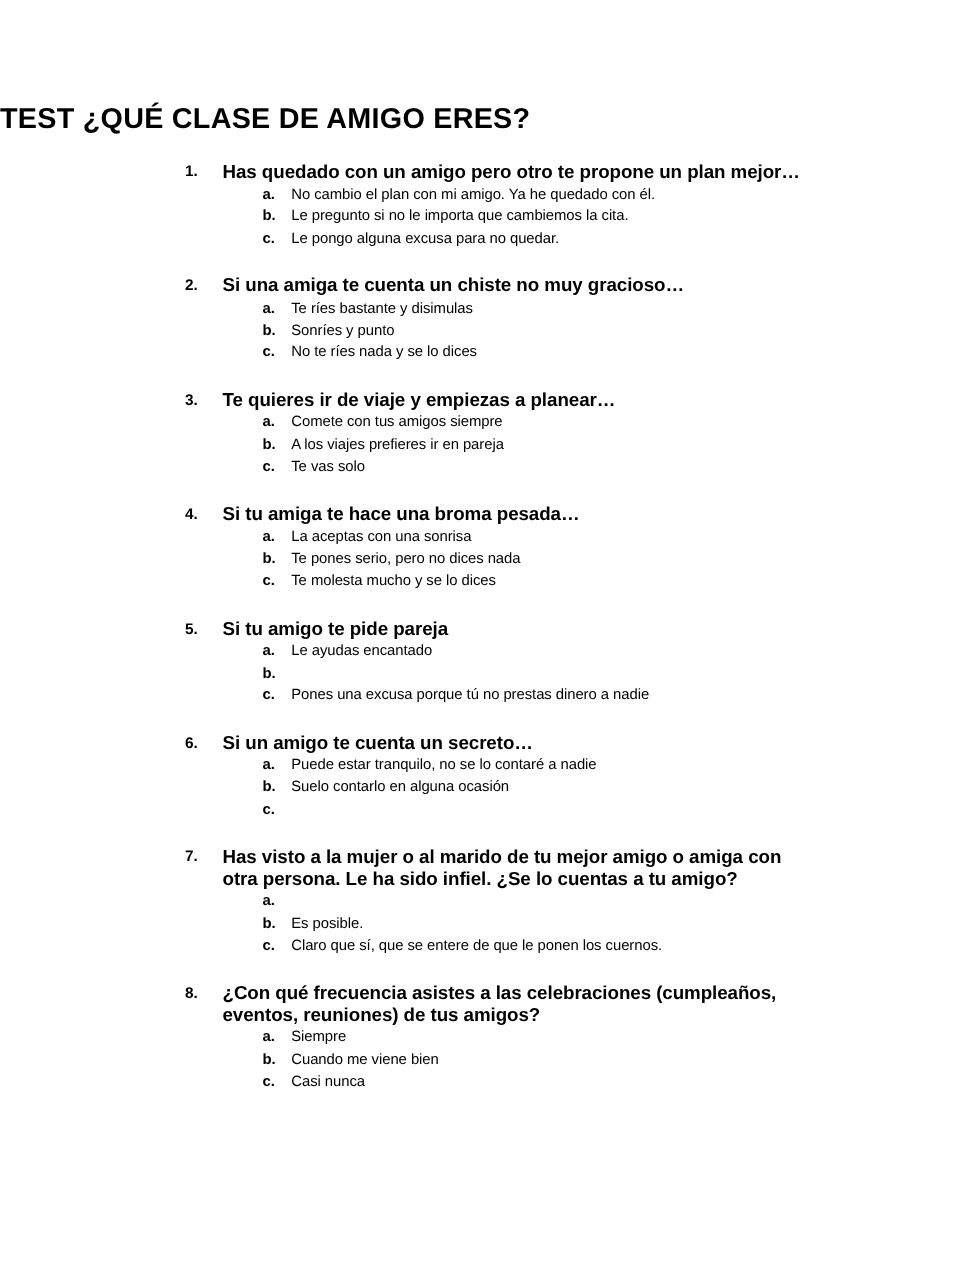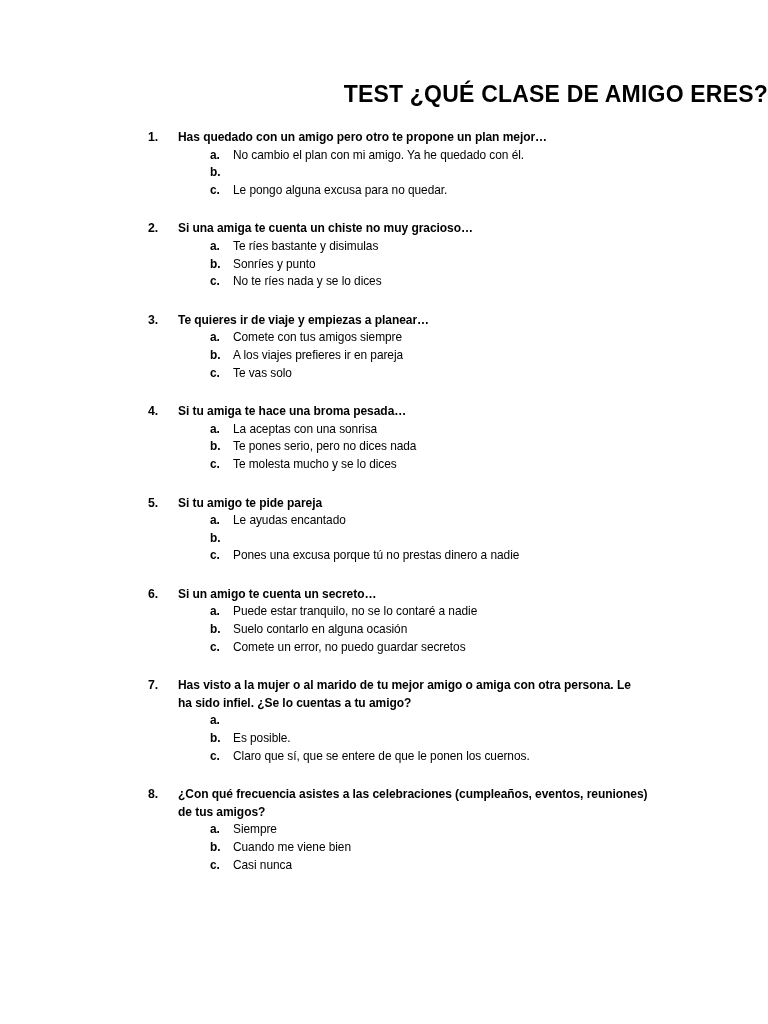--- a/index.html
+++ b/index.html
@@ -26,21 +26,21 @@
     height: 1024px;
     background: #ffffff;
     box-sizing: border-box;
   }
 
   .doc-title {
     position: absolute;
     left: 0;
     top: 80px;
     width: 768px;
-    text-align: right;
+    text-align: left;
     font-family: "Liberation Sans", "DejaVu Sans", sans-serif;
     font-weight: bold;
     font-size: 23px;
     letter-spacing: 0.2px;
     line-height: 28px;
     color: #000000;
   }
 
   .quiz {
     position: absolute;
@@ -67,21 +67,21 @@
     width: 30px;
     flex: 0 0 30px;
     font-weight: bold;
     font-size: 12.3px;
     line-height: 17.6px;
   }
 
   .q-text {
     flex: 1 1 auto;
     font-weight: bold;
-    font-size: 12px;
+    font-size: 15px;
     line-height: 17.6px;
     text-align: left;
   }
 
   .options {
     margin: 0;
     padding: 0;
     list-style: none;
   }
 
@@ -119,20 +119,21 @@
           <span class="q-num">1.</span>
           <span class="q-text">Has quedado con un amigo pero otro te propone un plan mejor…</span>
         </div>
         <ul class="options">
           <li class="option">
             <span class="opt-letter">a.</span>
             <span class="opt-text">No cambio el plan con mi amigo. Ya he quedado con él.</span>
           </li>
           <li class="option">
             <span class="opt-letter">b.</span>
+            <span class="opt-text">Le pregunto si no le importa que cambiemos la cita.</span>
           </li>
           <li class="option">
             <span class="opt-letter">c.</span>
             <span class="opt-text">Le pongo alguna excusa para no quedar.</span>
           </li>
         </ul>
       </div>
       <div class="question-block">
         <div class="q-line">
           <span class="q-num">2.</span>
@@ -221,21 +222,20 @@
           <li class="option">
             <span class="opt-letter">a.</span>
             <span class="opt-text">Puede estar tranquilo, no se lo contaré a nadie</span>
           </li>
           <li class="option">
             <span class="opt-letter">b.</span>
             <span class="opt-text">Suelo contarlo en alguna ocasión</span>
           </li>
           <li class="option">
             <span class="opt-letter">c.</span>
-            <span class="opt-text">Comete un error, no puedo guardar secretos</span>
           </li>
         </ul>
       </div>
       <div class="question-block">
         <div class="q-line">
           <span class="q-num">7.</span>
           <span class="q-text">Has visto a la mujer o al marido de tu mejor amigo o amiga con otra persona. Le ha sido infiel. ¿Se lo cuentas a tu amigo?</span>
         </div>
         <ul class="options">
           <li class="option">

